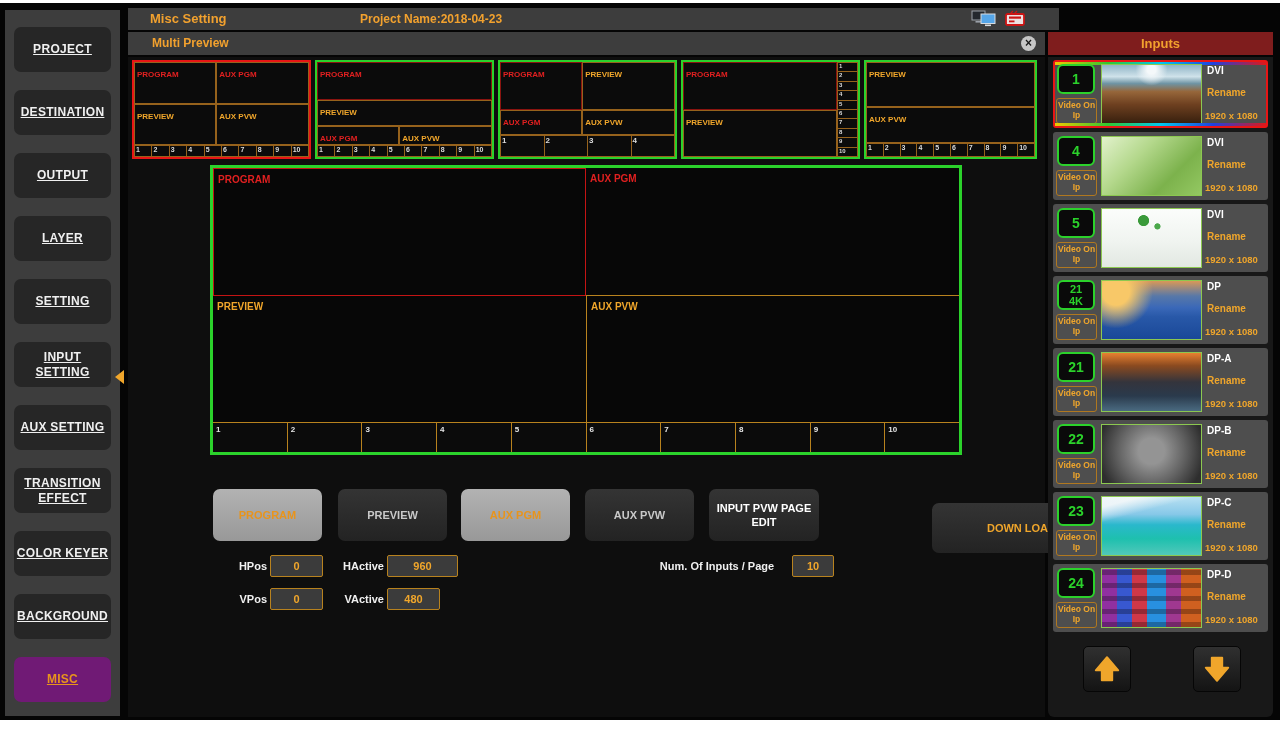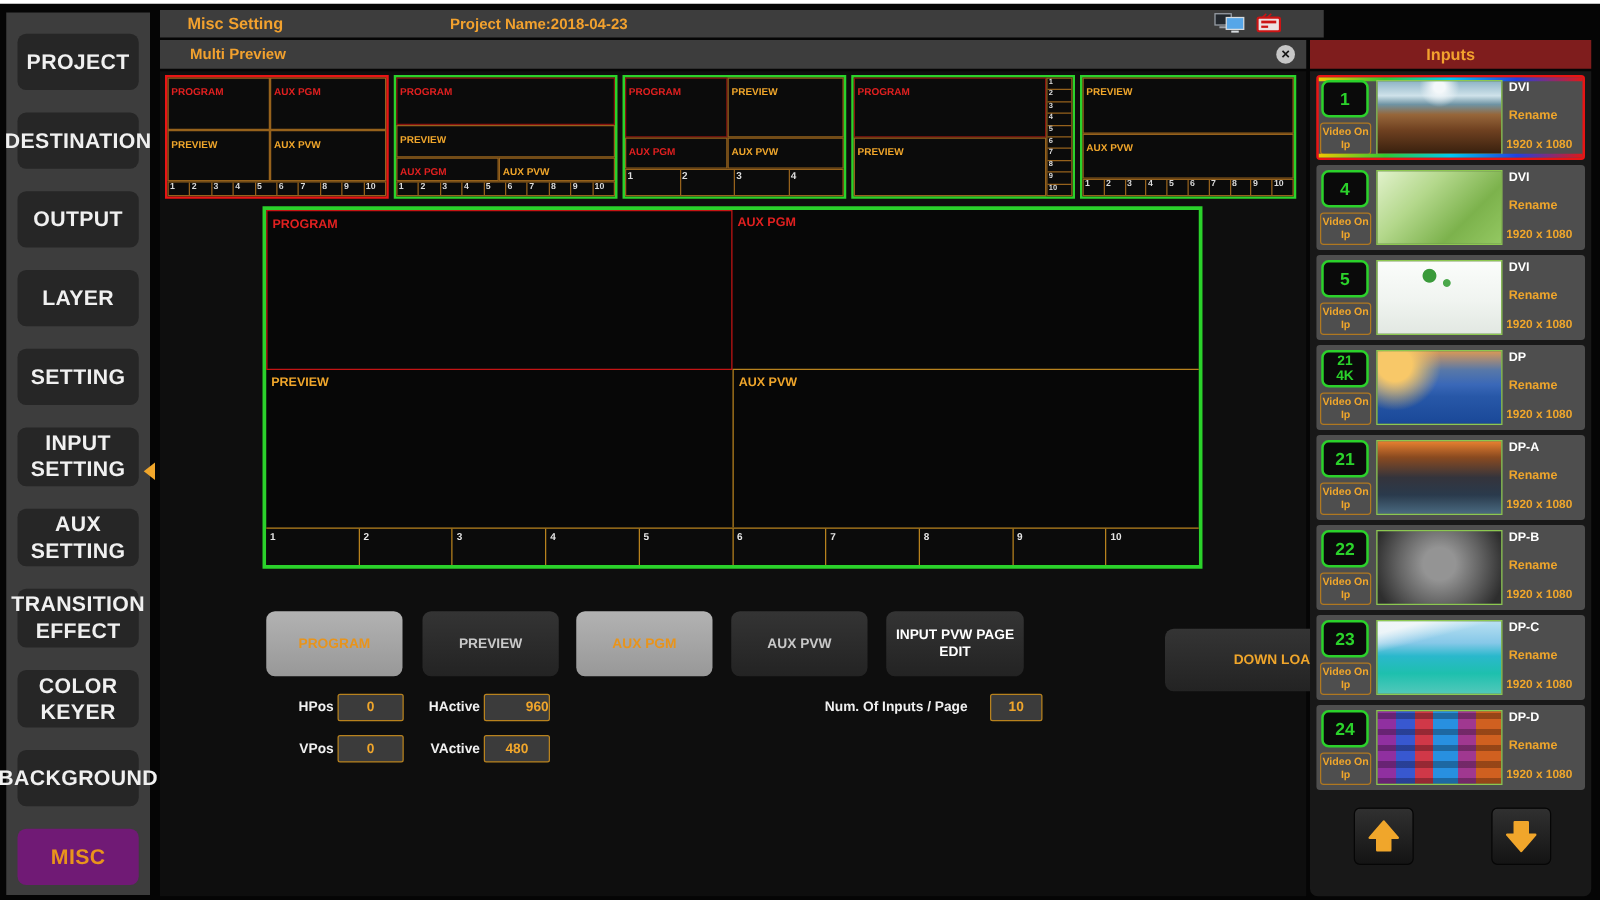--- a/index.html
+++ b/index.html
@@ -3,22 +3,22 @@
 <meta charset="utf-8">
 <style>
   * { box-sizing: border-box; margin: 0; padding: 0; }
   html,body { width:1280px; height:729px; background:#fff; font-family:"Liberation Sans", sans-serif; overflow:hidden; }
   .app { position:absolute; top:3px; left:0; width:1280px; height:717px; background:#050505; }
 
   
   .sidebar { position:absolute; left:5px; top:7px; width:115px; height:706px; background:#3d3d3d;
              display:flex; flex-direction:column; align-items:center; padding-top:17px; gap:18px; }
   .side-btn { width:97px; min-height:45px; background:#262626; border-radius:7px; color:#f0f0f0;
-              font-size:17px; font-weight:bold; display:flex; align-items:center; justify-content:center;
-              text-align:center; line-height:1.25; letter-spacing:.3px; cursor:pointer; padding:2px; }
+              font-size:12px; font-weight:bold; display:flex; align-items:center; justify-content:center;
+              text-align:center; line-height:1.25; letter-spacing:.3px; cursor:pointer; padding:2px;text-decoration:underline; }
   .side-btn.active { background:#701a75; color:#e8941c; }
   .side-marker { position:absolute; right:-4px; top:360px; width:0; height:0;
                  border-top:7px solid transparent; border-bottom:7px solid transparent;
                  border-right:9px solid #F0A62B; }
 
   
   .topbar { position:absolute; left:128px; top:5px; width:931px; height:22px; background:#3d3d3d; }
   .app-title { position:absolute; left:22px; top:3px; font-size:13px; font-weight:bold; color:#F2A12E; }
   .project-name { position:absolute; left:232px; top:4px; font-size:12px; font-weight:bold; color:#F2A12E; }
   .tb-icon { position:absolute; top:2px; width:26px; height:18px; cursor:pointer; }
@@ -96,21 +96,21 @@
   .ctl-btn.active { background:linear-gradient(180deg,#b2b2b2,#989898); color:#e8941c; }
   .ctl-btn.b0{left:85px;} .ctl-btn.b1{left:210px;} .ctl-btn.b2{left:333px;} .ctl-btn.b3{left:457px;}
   .ctl-btn.b4{left:581px; width:110px; color:#fff;}
   .ctl-btn.dl { left:804px; top:446px; width:124px; height:50px; color:#F0A62B;text-align:right; }
 
   
   .f-label { position:absolute; font-size:11px; font-weight:bold; color:#f0f0f0; line-height:22px; }
   .f-input { position:absolute; height:22px; background:#3b3b3b; border:1px solid #b8821e; border-radius:2px;
              color:#F0A62B; font-family:"Liberation Sans",sans-serif; font-size:11px; font-weight:bold; text-align:center; }
   .lab-hpos{left:85px;width:54px;text-align:right;top:498px;} .in-hpos{left:142px;top:498px;width:53px;}
-  .lab-hact{left:200px;width:56px;text-align:right;top:498px;} .in-hact{left:259px;top:498px;width:53px;text-align:right;}
+  .lab-hact{left:200px;width:56px;text-align:right;top:498px;} .in-hact{left:259px;top:498px;width:71px;}
   .lab-vpos{left:85px;width:54px;text-align:right;top:531px;} .in-vpos{left:142px;top:531px;width:53px;}
   .lab-vact{left:200px;width:56px;text-align:right;top:531px;} .in-vact{left:259px;top:531px;width:53px;}
   .lab-num{left:520px;width:138px;text-align:center;top:498px;} .in-num-field{left:664px;top:498px;width:42px;}
 
   
   .inputs-body { position:absolute; left:1048px; top:54px; width:225px; height:660px; background:#181818;
                  border-radius:0 0 6px 6px; }
   .inputs-list { position:absolute; left:5px; top:3px; width:215px; display:flex; flex-direction:column; gap:4px; }
   .in-item { position:relative; width:215px; height:68px; background:#4e4e4e; border-radius:3px;
              border:2px solid transparent; cursor:pointer; }

